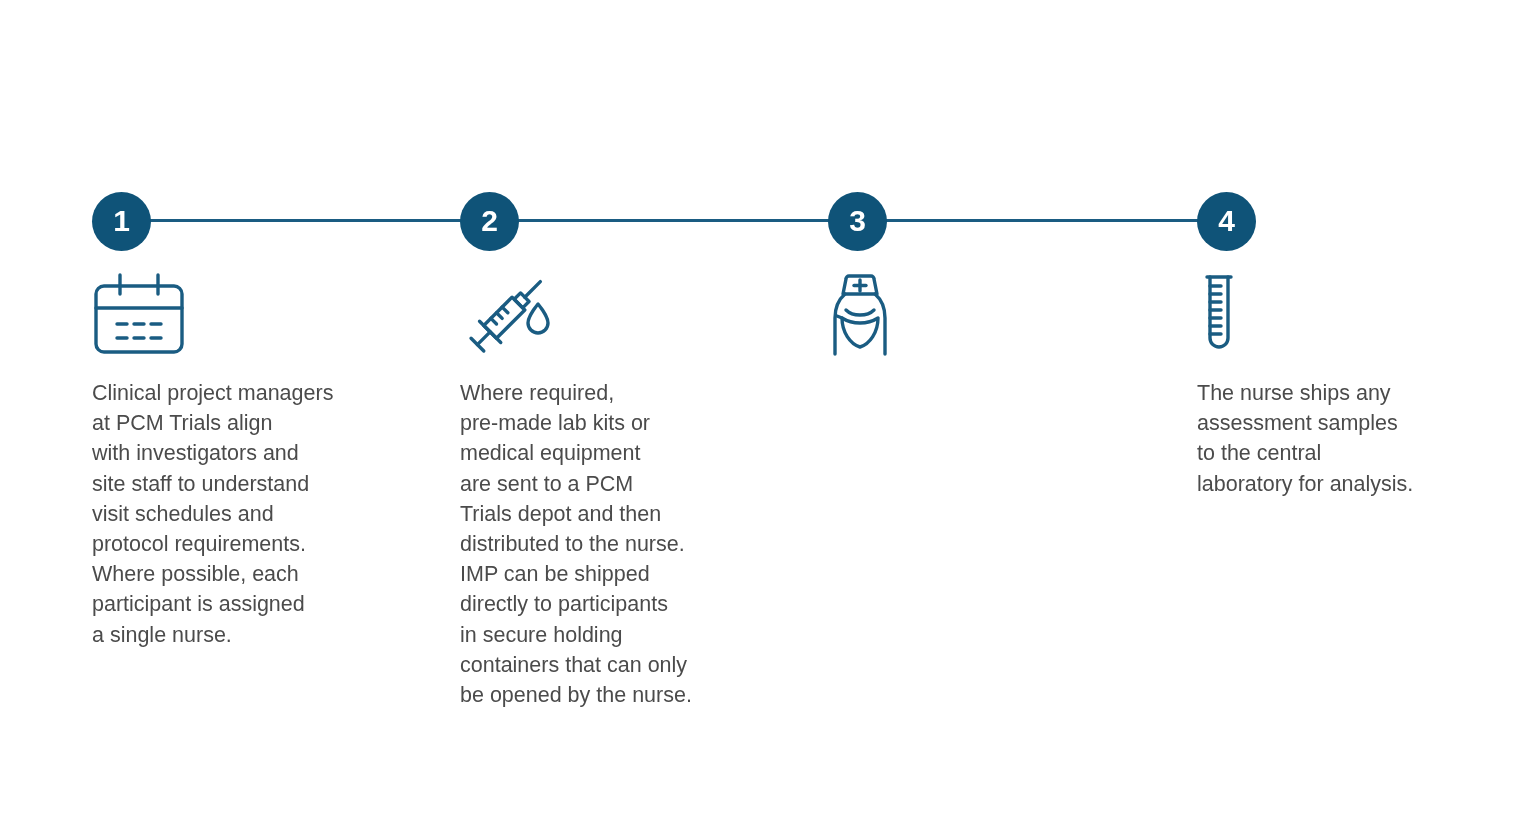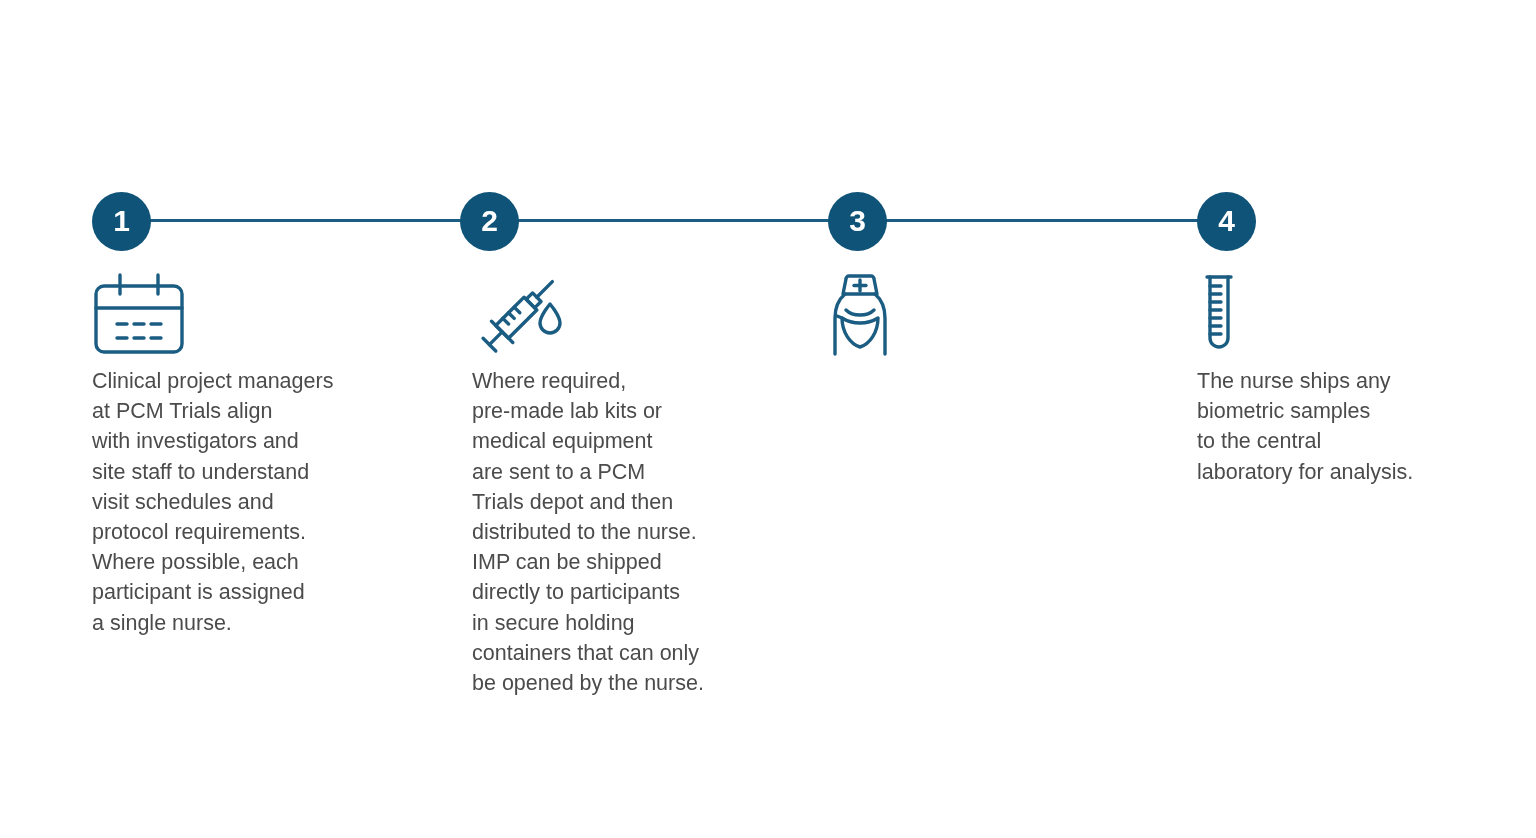--- a/index.html
+++ b/index.html
@@ -68,32 +68,32 @@
     top: 0;
     width: 1536px;
     height: 838px;
   }
   .column {
     position: absolute;
     top: 272px;
     width: 340px;
   }
   .col-0 { left: 92px; }
-  .col-1 { left: 472px; width: 290px; }
+  .col-1 { left: 460px; width: 290px; }
   .col-2 { left: 828px; width: 290px; }
   .col-3 { left: 1197px; width: 290px; }
 
   .icon-wrap {
     height: 90px;
     display: block;
   }
   .icon-wrap svg { display: block; }
 
   .desc {
-    margin-top: 4px;
+    margin-top: 16px;
     font-size: 21.5px;
     line-height: 30.2px;
     color: #4b4b4b;
     white-space: pre-line;
     font-family: "Liberation Sans", sans-serif;
   }
 </style>
 </head>
 <body>
 
@@ -214,19 +214,19 @@
           <line x1="13" y1="14" x2="24" y2="14"></line>
           <line x1="13" y1="22" x2="24" y2="22"></line>
           <line x1="13" y1="30" x2="24" y2="30"></line>
           <line x1="13" y1="38" x2="24" y2="38"></line>
           <line x1="13" y1="46" x2="24" y2="46"></line>
           <line x1="13" y1="54" x2="24" y2="54"></line>
           <line x1="13" y1="62" x2="24" y2="62"></line>
         </svg>
       </div>
       <div class="desc">The nurse ships any
-biometric samples
+assessment samples
 to the central
 laboratory for analysis.</div>
     </div>
 
   </div>
 </div>
 
 </body></html>

